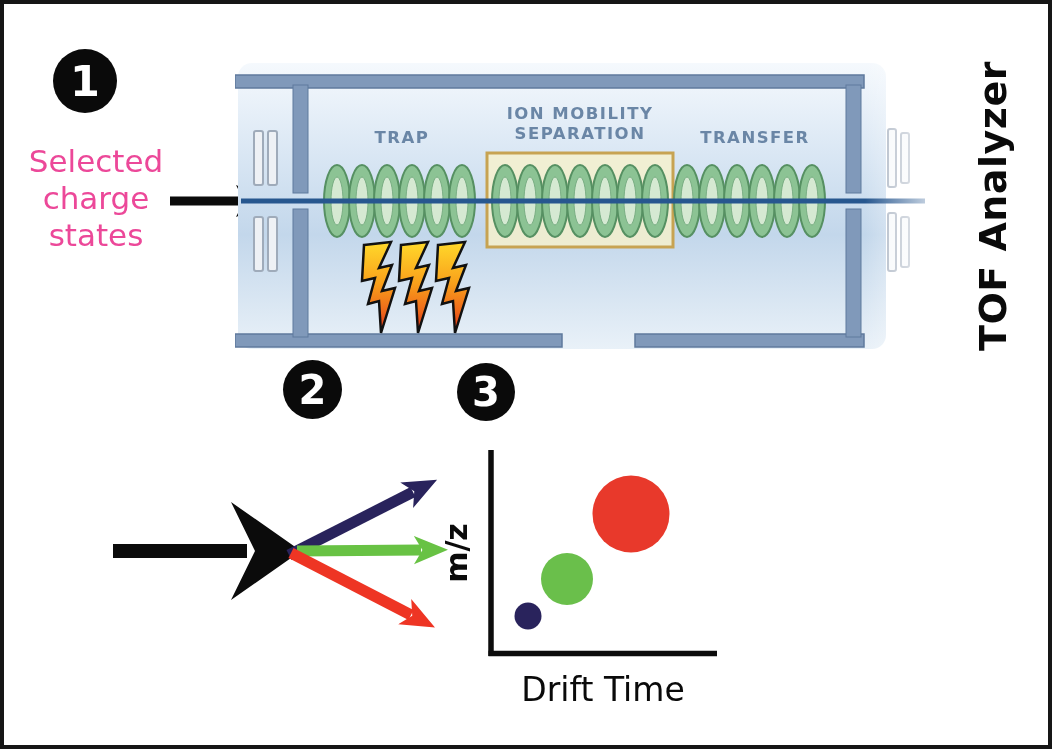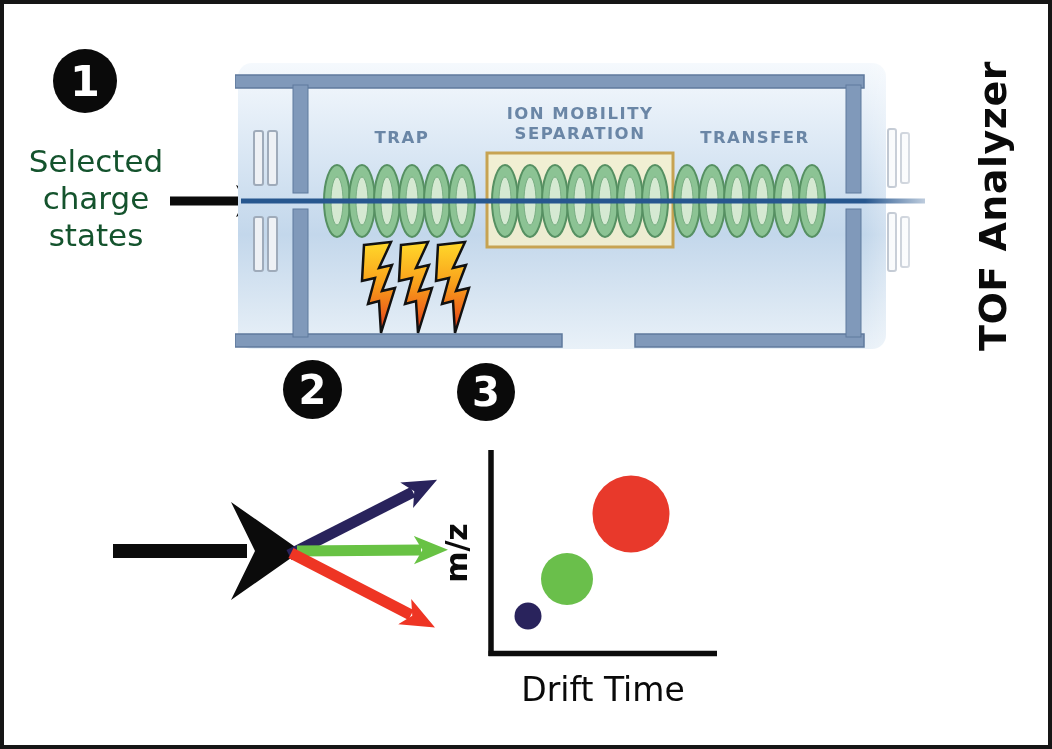--- a/index.html
+++ b/index.html
@@ -16,21 +16,21 @@
     position:absolute;
     background:#0a0a0a;border-radius:50%;
     color:#ffffff;font-weight:bold;
     display:flex;align-items:center;justify-content:center;
   }
   .badge-1{left:49px;top:45px;width:64px;height:64px;font-size:43px;}
   .badge-2{left:279px;top:356px;width:59px;height:59px;font-size:40px;}
   .badge-3{left:453px;top:359px;width:58px;height:58px;font-size:40px;}
   .selected-caption{
     position:absolute;left:2px;top:139px;width:180px;
-    text-align:center;color:#14532d;
+    text-align:center;color:#ec4899;
     font-size:31px;line-height:37px;font-weight:500;
     white-space:pre-line;
   }
   .abs{position:absolute;}
   .tof-label{
     position:absolute;left:850px;top:184px;width:280px;height:46px;
     transform:rotate(-90deg);transform-origin:140px 23px;
     text-align:center;
     font-size:38px;font-weight:700;color:#0a0a0a;
     letter-spacing:0.5px;

